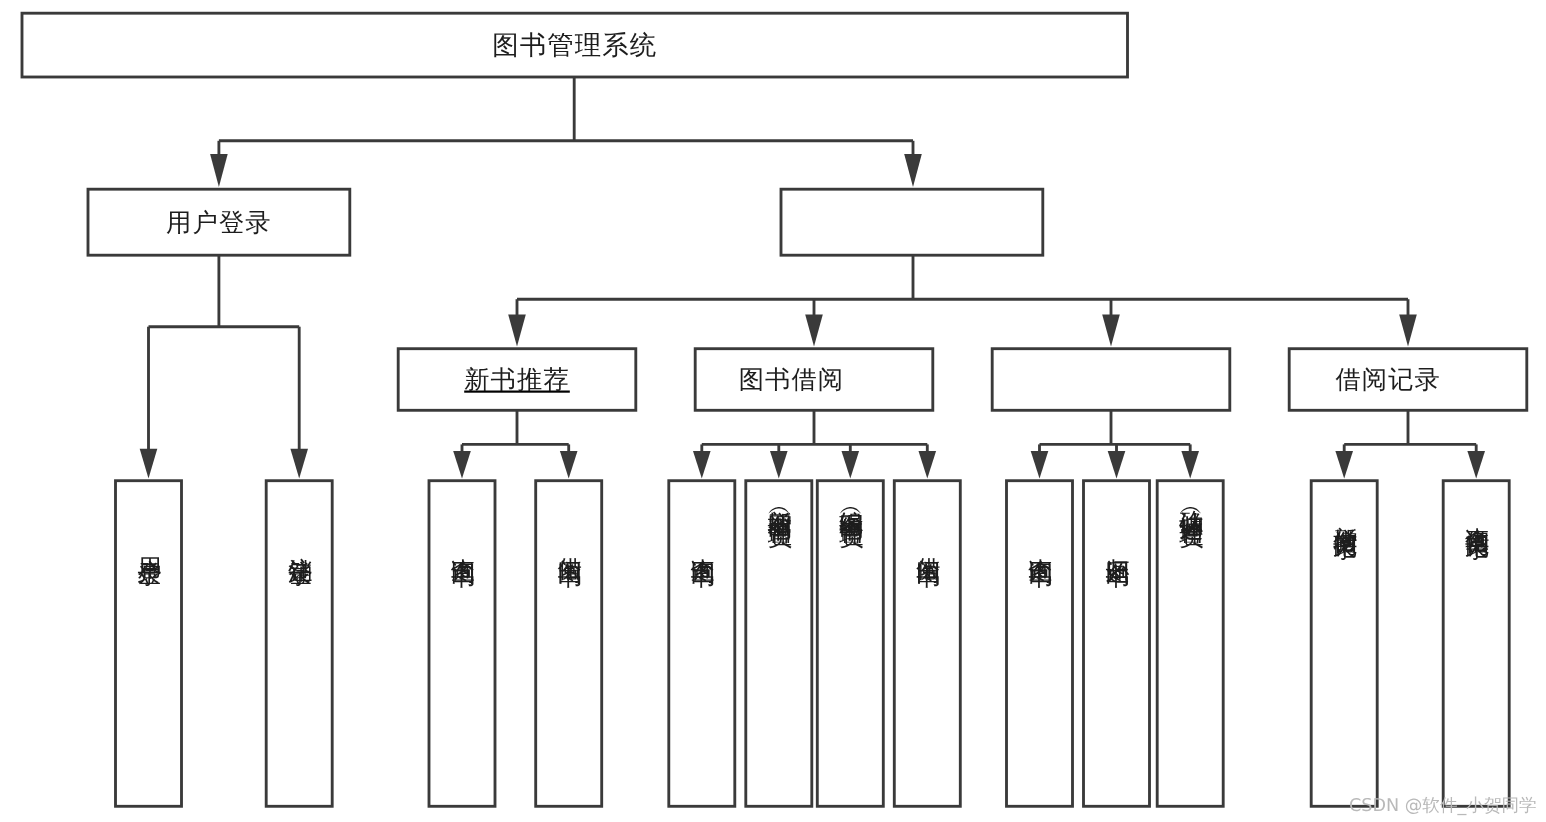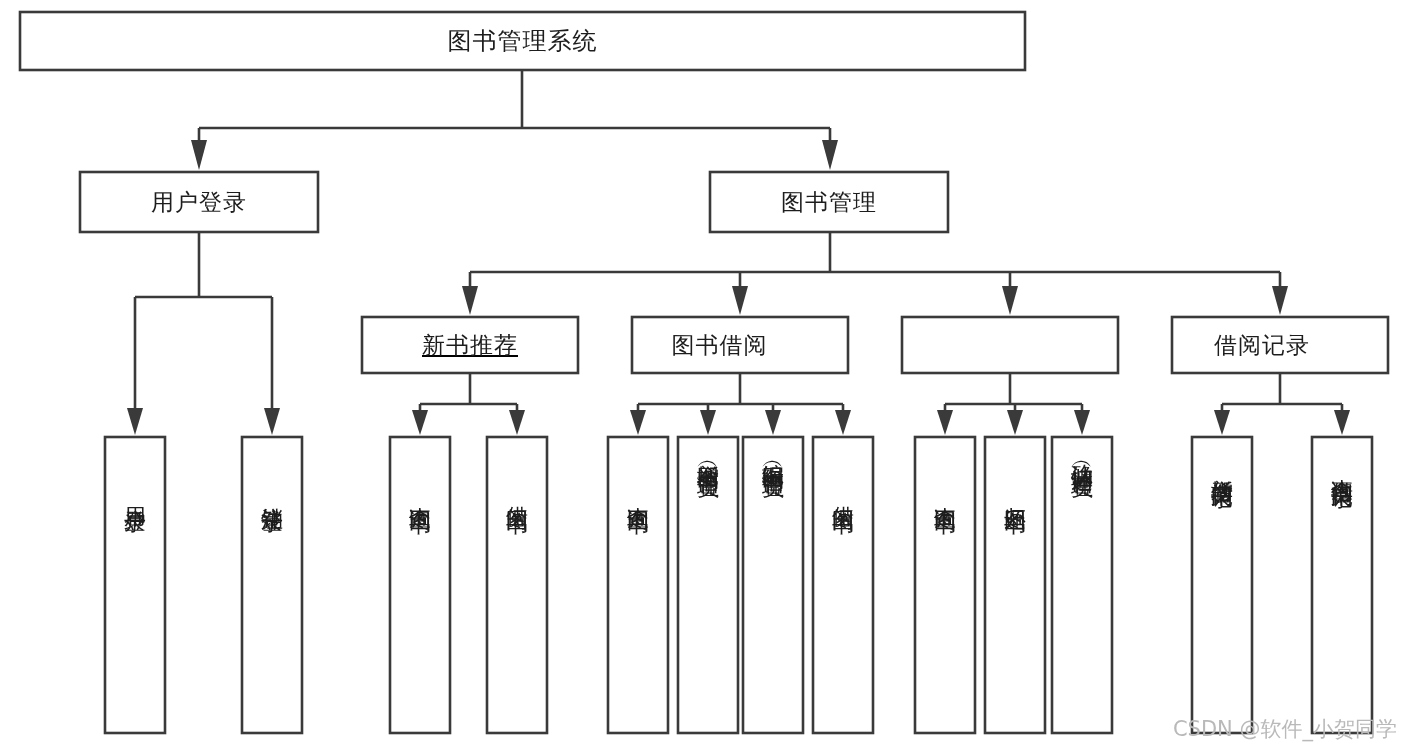--- a/index.html
+++ b/index.html
@@ -73,21 +73,21 @@
     letter-spacing: 1px;
   }
   .title-text {
     font-size: 24px;
   }
   #watermark {
     position: absolute;
     right: 8px;
     bottom: 4px;
     font-family: "DejaVu Sans", "Liberation Sans", sans-serif;
-    font-size: 21px;
+    font-size: 16px;
     color: #b9b9b9;
     white-space: nowrap;
     user-select: none;
   }
 </style>
 </head>
 <body>
 
 <div id="diagram-root">
 
@@ -192,23 +192,20 @@
   </svg>
 
   <div class="hlabel-wrap" style="left:20px; top:12px; width:1005px; height:58px;">
     <span class="hlabel-text title-text">图书管理系统</span>
   </div>
 
   <div class="hlabel-wrap" style="left:80px; top:172px; width:238px; height:60px;">
     <span class="hlabel-text">用户登录</span>
   </div>
 
-  <div class="hlabel-wrap" style="left:710px; top:172px; width:238px; height:60px;">
-    <span class="hlabel-text">图书管理</span>
-  </div>
 
   <div class="hlabel-wrap" style="left:362px; top:317px; width:216px; height:56px;text-decoration:underline;">
     <span class="hlabel-text">新书推荐</span>
   </div>
 
   <div class="hlabel-wrap" style="left:632px; top:317px; width:175px; height:56px;">
     <span class="hlabel-text">图书借阅</span>
   </div>
 
 

